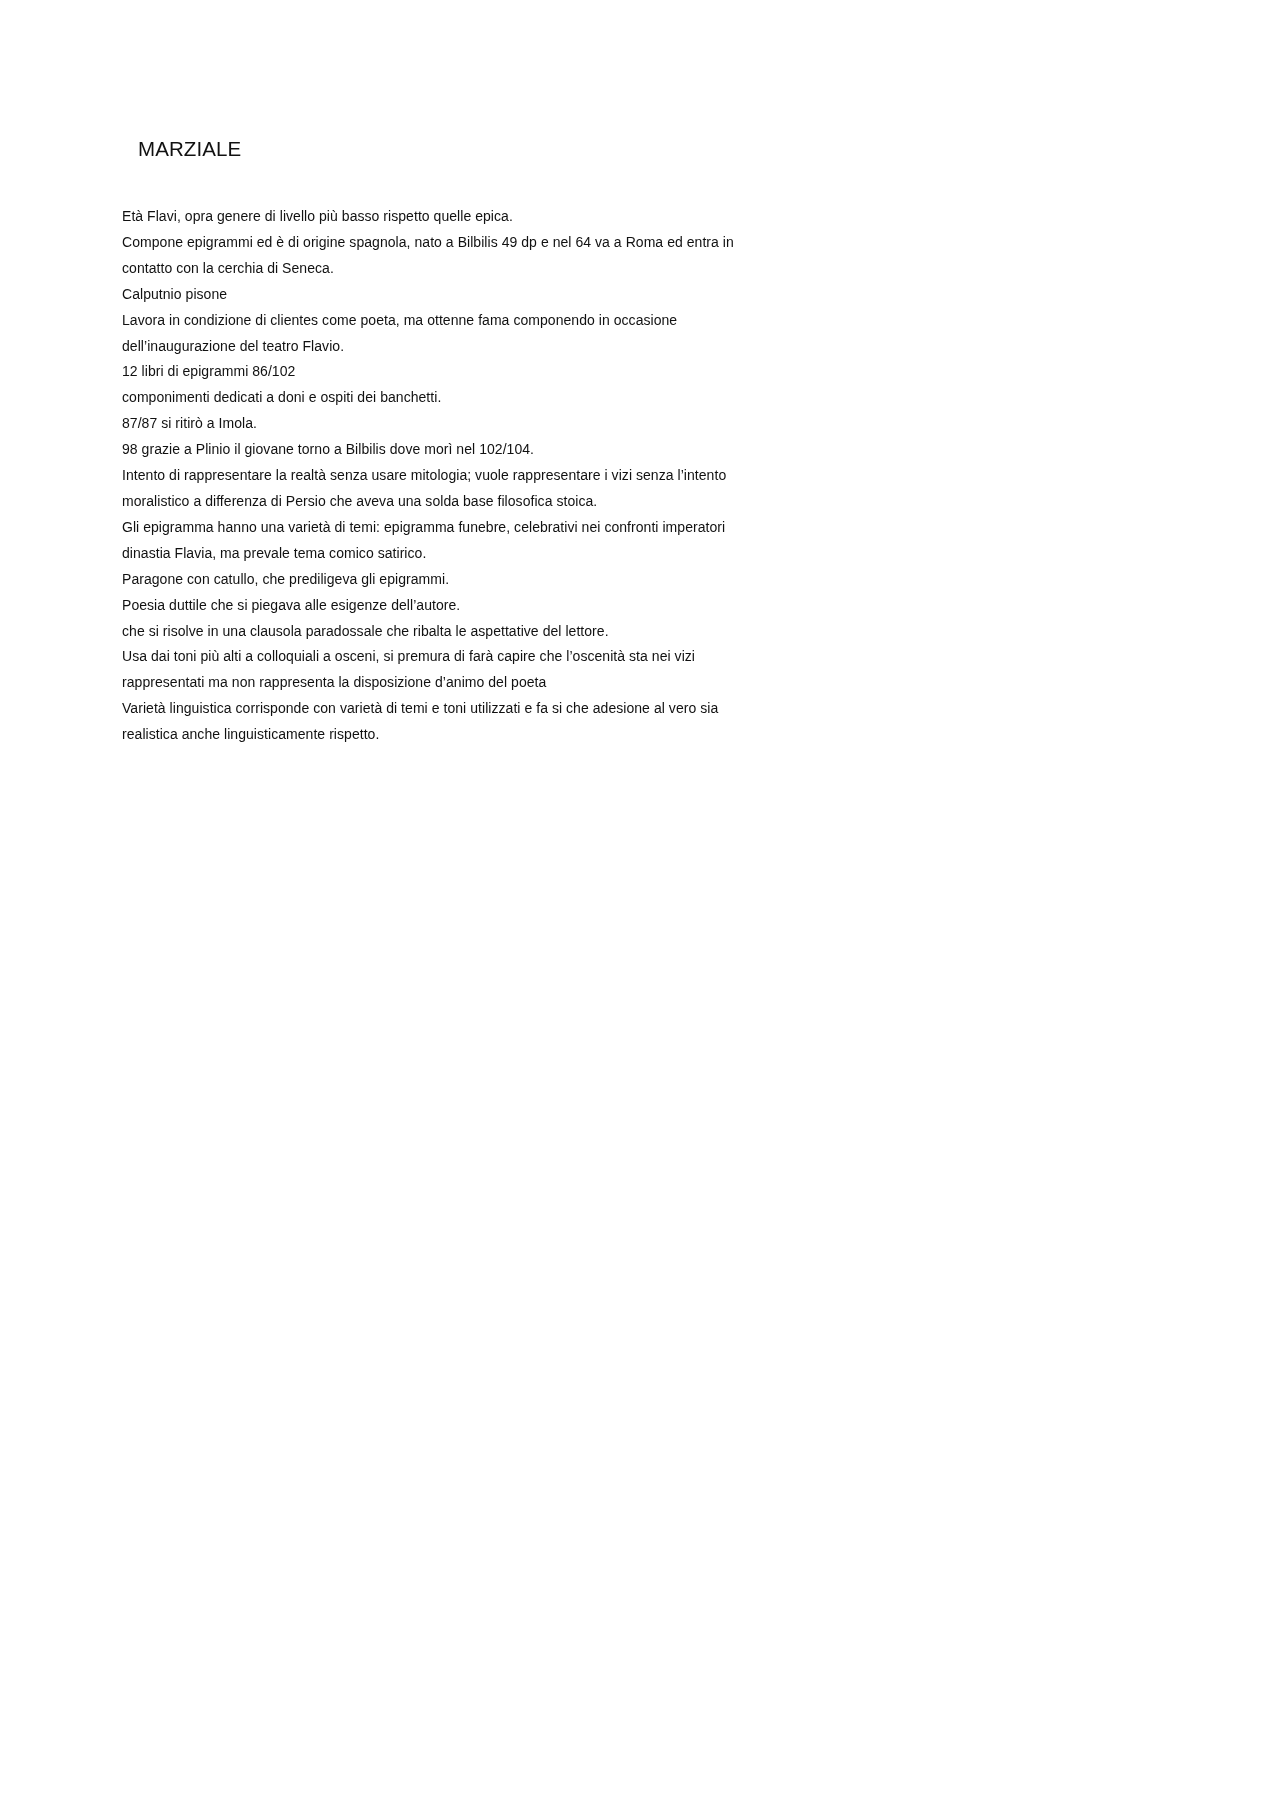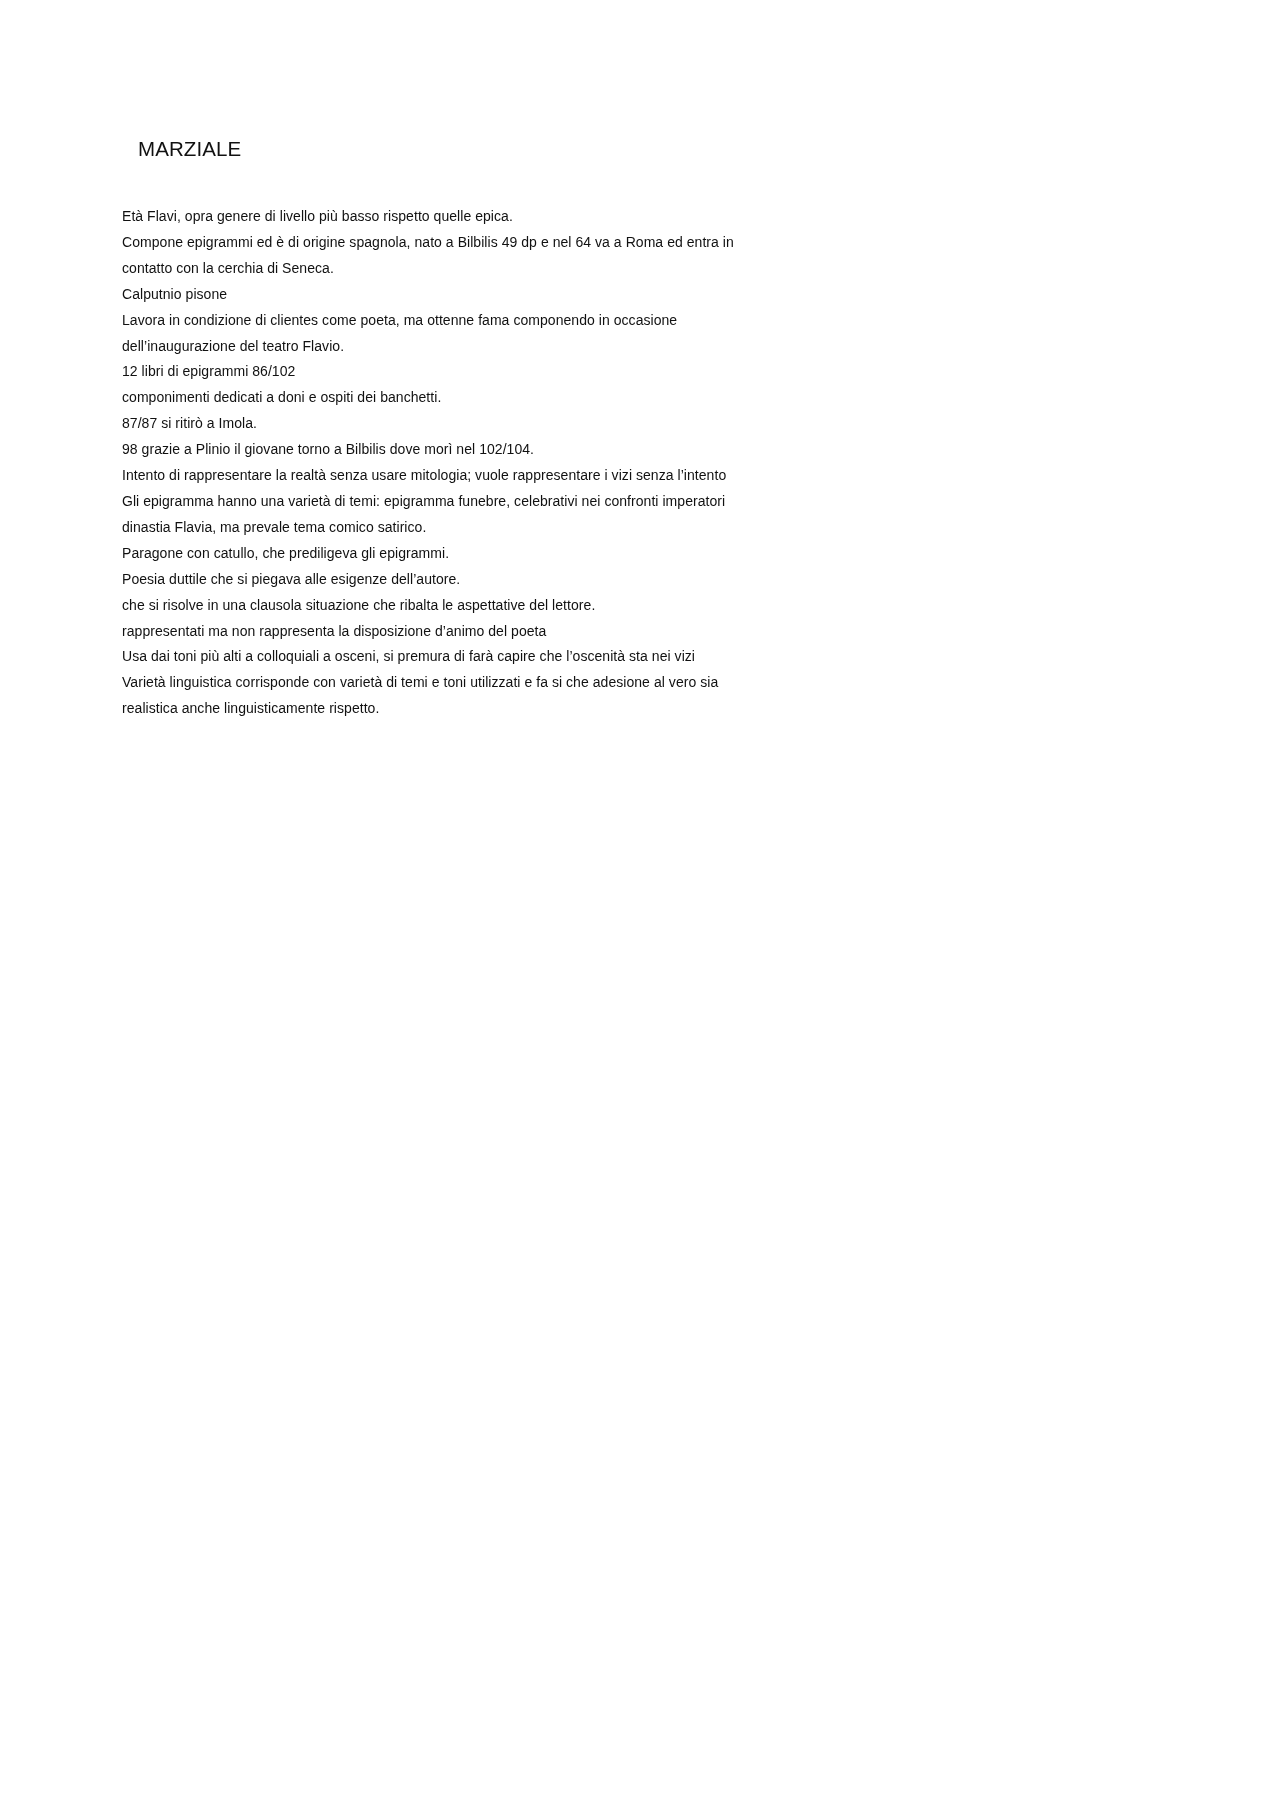--- a/index.html
+++ b/index.html
@@ -50,23 +50,24 @@
     <p class="line">Compone epigrammi ed è di origine spagnola, nato a Bilbilis 49 dp e nel 64 va a Roma ed entra in</p>
     <p class="line">contatto con la cerchia di Seneca.</p>
     <p class="line">Calputnio pisone</p>
     <p class="line">Lavora in condizione di clientes come poeta, ma ottenne fama componendo in occasione</p>
     <p class="line">dell’inaugurazione del teatro Flavio.</p>
     <p class="line">12 libri di epigrammi 86/102</p>
     <p class="line">componimenti dedicati a doni e ospiti dei banchetti.</p>
     <p class="line">87/87 si ritirò a Imola.</p>
     <p class="line">98 grazie a Plinio il giovane torno a Bilbilis dove morì nel 102/104.</p>
     <p class="line">Intento di rappresentare la realtà senza usare mitologia; vuole rappresentare i vizi senza l’intento</p>
+    <p class="line">moralistico a differenza di Persio che aveva una solda base filosofica stoica.</p>
     <p class="line">Gli epigramma hanno una varietà di temi: epigramma funebre, celebrativi nei confronti imperatori</p>
     <p class="line">dinastia Flavia, ma prevale tema comico satirico.</p>
     <p class="line">Paragone con catullo, che prediligeva gli epigrammi.</p>
     <p class="line">Poesia duttile che si piegava alle esigenze dell’autore.</p>
-    <p class="line">che si risolve in una clausola situazione che ribalta le aspettative del lettore.</p>
+    <p class="line">che si risolve in una clausola paradossale che ribalta le aspettative del lettore.</p>
+    <p class="line">Usa dai toni più alti a colloquiali a osceni, si premura di farà capire che l’oscenità sta nei vizi</p>
     <p class="line">rappresentati ma non rappresenta la disposizione d’animo del poeta</p>
-    <p class="line">Usa dai toni più alti a colloquiali a osceni, si premura di farà capire che l’oscenità sta nei vizi</p>
     <p class="line">Varietà linguistica corrisponde con varietà di temi e toni utilizzati e fa si che adesione al vero sia</p>
     <p class="line">realistica anche linguisticamente rispetto.</p>
   </div>
 </div>
 
 </body></html>

